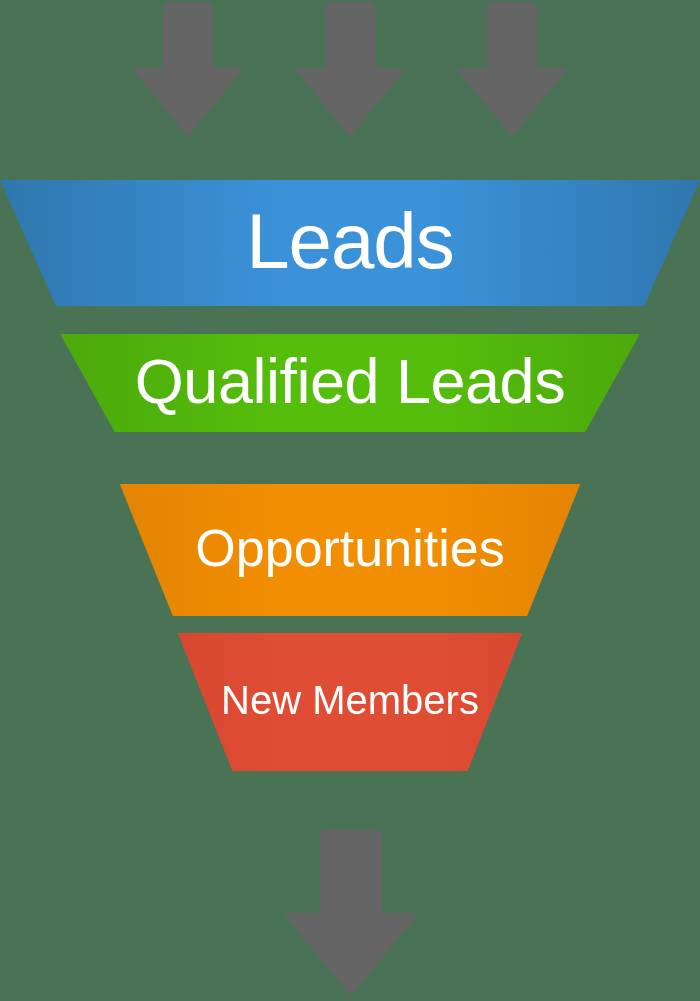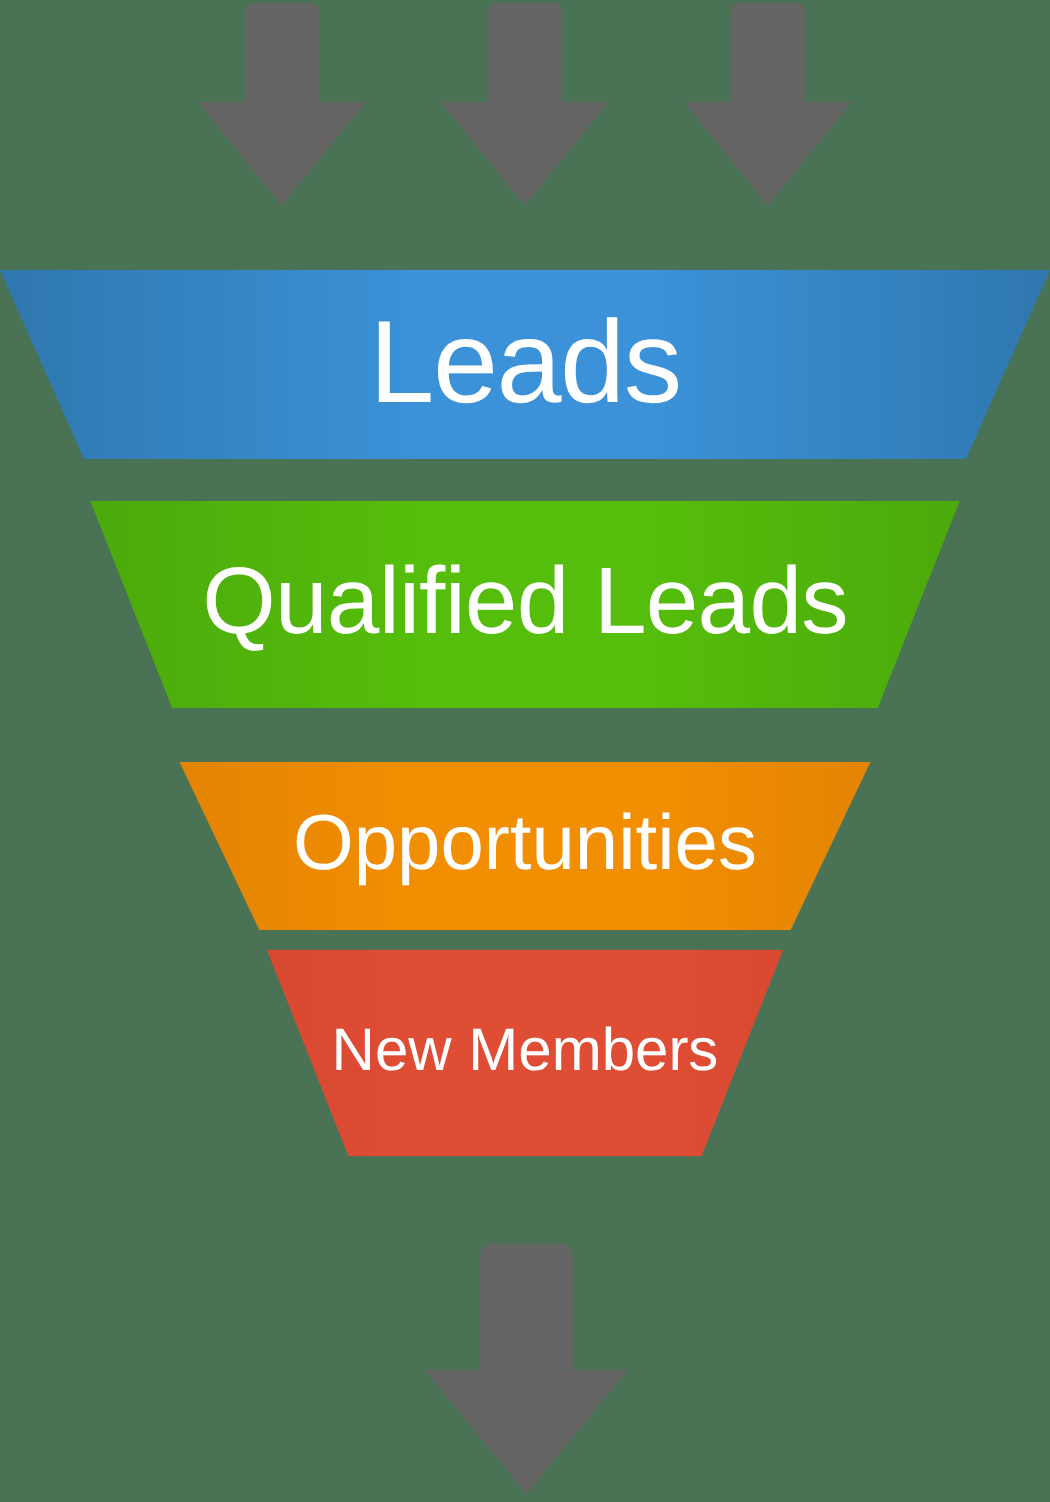--- a/index.html
+++ b/index.html
@@ -58,31 +58,30 @@
     color: var(--text, #ffffff);
     font-weight: 300;
   }
   .tier-leads {
     top: 180px; height: 126px;
     clip-path: polygon(0 0, 100% 0, 92% 100%, 8% 100%);
     font-size: 78px;
     letter-spacing: -1px;
   }
   .tier-qualified {
-    top: 334px; height: 138px;
+    top: 334px; height: 98px;
     clip-path: polygon(8.6% 0, 91.4% 0, 83.6% 100%, 16.4% 100%);
     font-size: 63px;
     letter-spacing: -0.5px;
     border-radius: 26px;
   }
   .tier-opportunities {
-    top: 484px; height: 112px;
+    top: 484px; height: 132px;
     clip-path: polygon(17.1% 0, 82.9% 0, 75.3% 100%, 24.7% 100%);
     font-size: 52px;
-    margin-top: 24px;
   }
   .tier-members {
     top: 633px; height: 138px;
     clip-path: polygon(25.4% 0, 74.6% 0, 66.8% 100%, 33.2% 100%);
     font-size: 40px;
   }
   .tier-label {
     transform: translateY(-2px);
   }
 </style>

